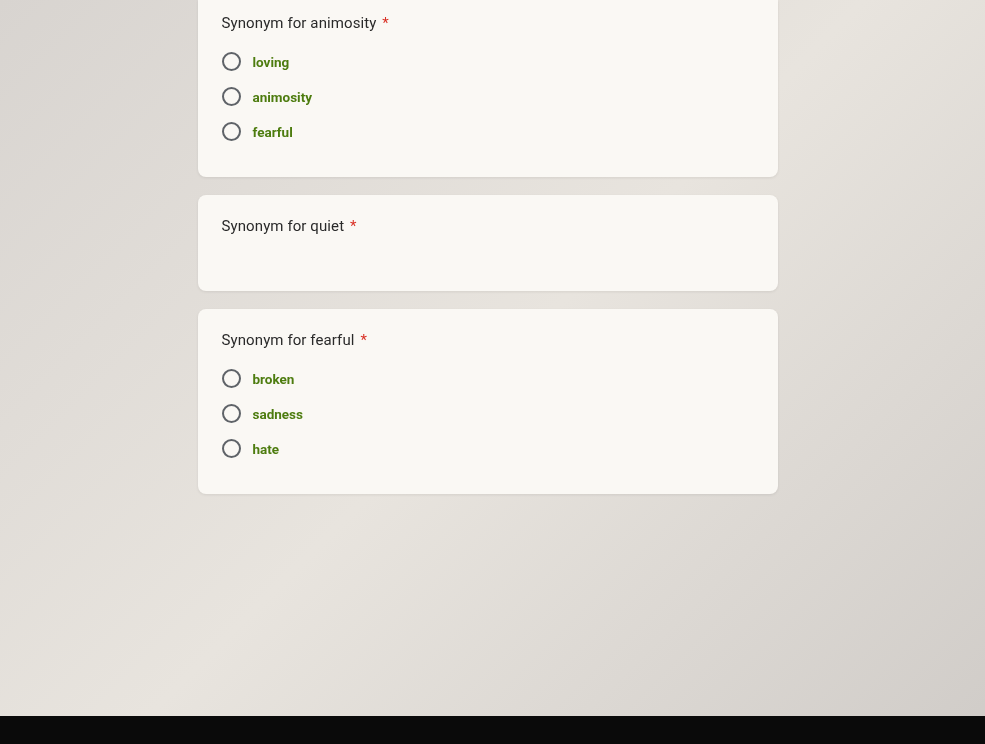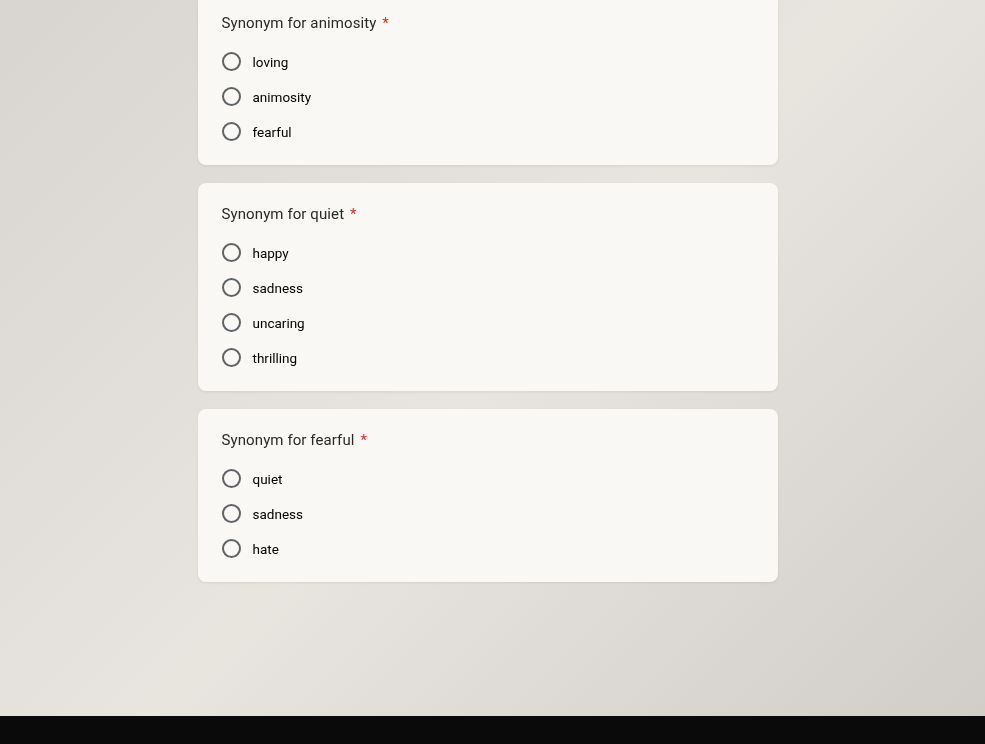--- a/index.html
+++ b/index.html
@@ -23,21 +23,21 @@
     .form-container {
       padding: 0 0 0 0;
       display: flex;
       flex-direction: column;
       align-items: center;
       gap: 18px;
     }
     .question-card {
       background: #faf8f4;
       border-radius: 8px;
-      padding: 22px 24px 24px 24px;
+      padding: 22px 24px 36px 24px;
       width: 580px;
       box-shadow: 0 1px 3px rgba(0,0,0,0.08);
       margin-left: -10px;
     }
     .question-card:first-child {
       border-top-left-radius: 0;
       border-top-right-radius: 0;
       padding-top: 14px;
     }
     .question-title {
@@ -65,22 +65,22 @@
     .radio {
       width: 19px;
       height: 19px;
       border: 2px solid #5f6368;
       border-radius: 50%;
       flex-shrink: 0;
       background: transparent;
     }
     .option-label {
       font-size: 13.5px;
-      color: #000000;
-      font-weight: 400;
+      color: #4d7c0f;
+      font-weight: 700;
     }
   </style>
 </head>
 <body>
 
 <div class="form-container">
 
   <div class="question-card">
     <div class="question-title">
       <span>Synonym for animosity</span>
@@ -100,49 +100,31 @@
         <span class="option-label">fearful</span>
       </div>
     </div>
   </div>
 
   <div class="question-card">
     <div class="question-title">
       <span>Synonym for quiet</span>
       <span class="required-asterisk">*</span>
     </div>
-    <div class="options">
-      <div class="option">
-        <span class="radio"></span>
-        <span class="option-label">happy</span>
-      </div>
-      <div class="option">
-        <span class="radio"></span>
-        <span class="option-label">sadness</span>
-      </div>
-      <div class="option">
-        <span class="radio"></span>
-        <span class="option-label">uncaring</span>
-      </div>
-      <div class="option">
-        <span class="radio"></span>
-        <span class="option-label">thrilling</span>
-      </div>
-    </div>
   </div>
 
   <div class="question-card">
     <div class="question-title">
       <span>Synonym for fearful</span>
       <span class="required-asterisk">*</span>
     </div>
     <div class="options">
       <div class="option">
         <span class="radio"></span>
-        <span class="option-label">quiet</span>
+        <span class="option-label">broken</span>
       </div>
       <div class="option">
         <span class="radio"></span>
         <span class="option-label">sadness</span>
       </div>
       <div class="option">
         <span class="radio"></span>
         <span class="option-label">hate</span>
       </div>
     </div>

